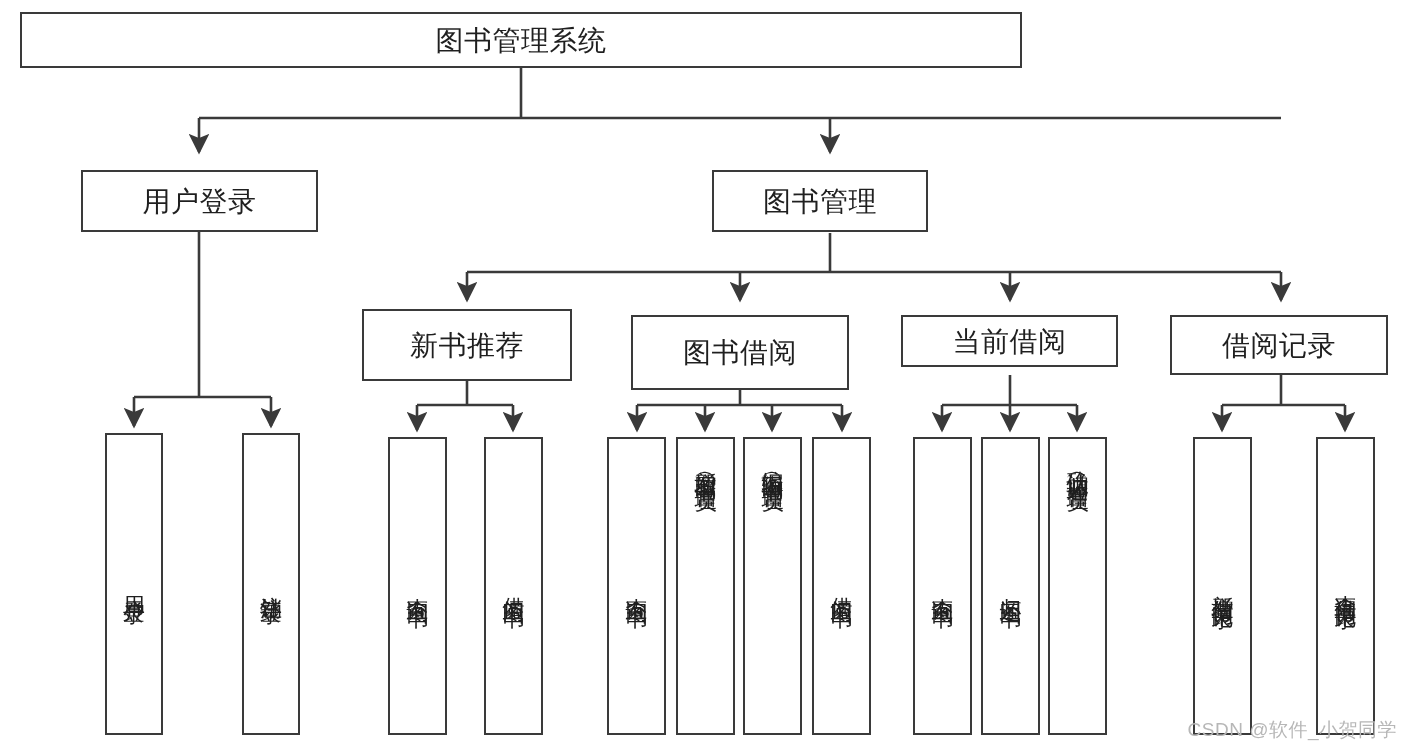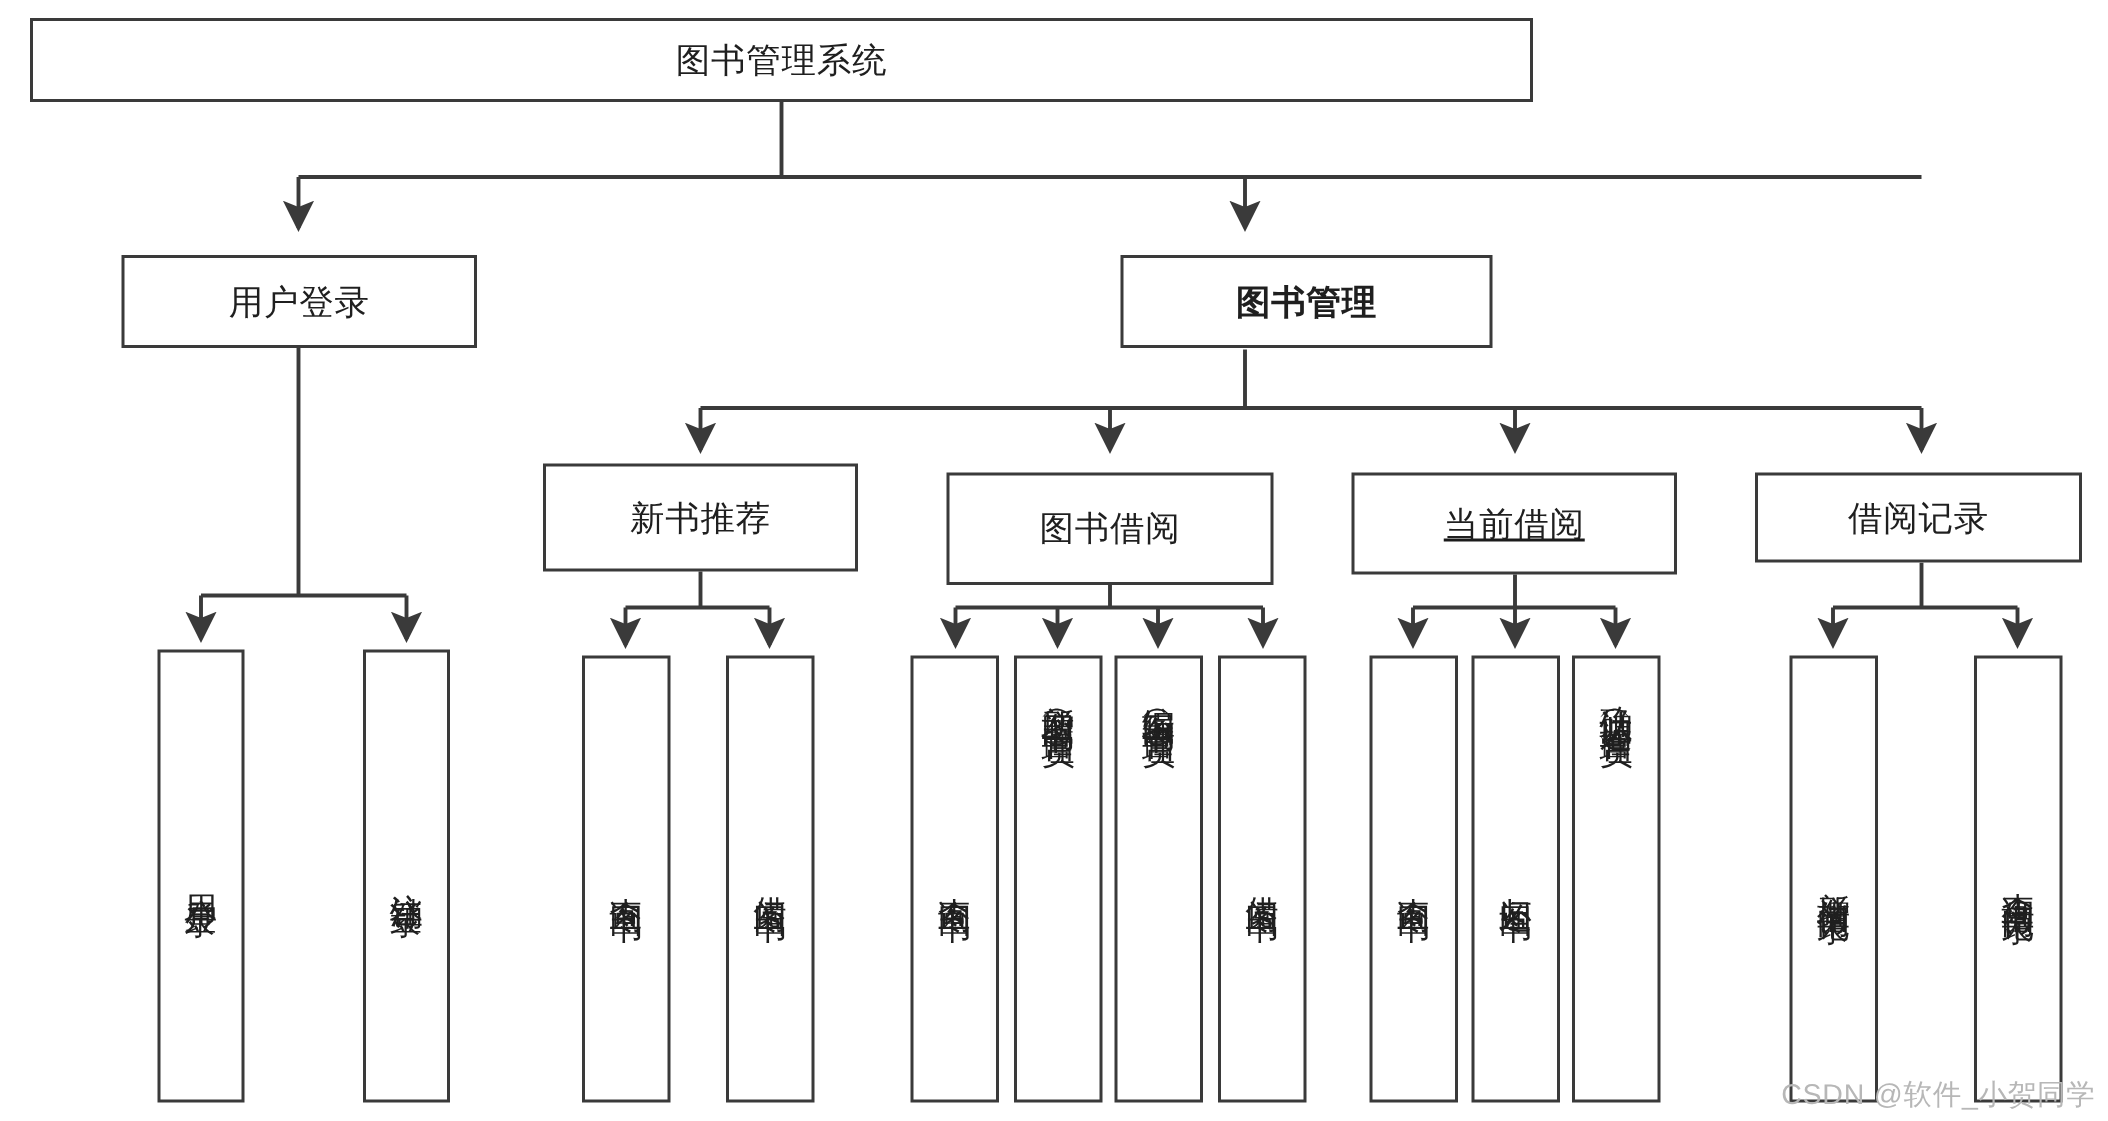--- a/index.html
+++ b/index.html
@@ -25,21 +25,21 @@
     position:absolute;
     box-sizing:border-box;
     background:#ffffff;
     border:2.5px solid #3a3a3a;
     display:flex;
     align-items:center;
     justify-content:center;
     z-index:2;
   }
   .node .label{
-    font-size:23px;
+    font-size:28px;
     line-height:1.25;
     letter-spacing:0.5px;
     color:#1f1f1f;
     white-space:nowrap;
     text-align:center;
   }
   
   .node.vert{
     align-items:flex-start;
     justify-content:center;
@@ -125,31 +125,31 @@
     </g>
   </svg>
 
   <div class="node" style="left:20px;top:12px;width:1002px;height:56px;">
     <span class="label">图书管理系统</span>
   </div>
 
   <div class="node" style="left:81px;top:170px;width:237px;height:62px;">
     <span class="label">用户登录</span>
   </div>
-  <div class="node" style="left:747px;top:170px;width:248px;height:62px;font-weight:bold;">
+  <div class="node" style="left:712px;top:170px;width:216px;height:62px;">
     <span class="label">图书管理</span>
   </div>
 
   <div class="node" style="left:362px;top:309px;width:210px;height:72px;">
     <span class="label">新书推荐</span>
   </div>
   <div class="node" style="left:631px;top:315px;width:218px;height:75px;">
     <span class="label">图书借阅</span>
   </div>
-  <div class="node" style="left:901px;top:315px;width:217px;height:68px;text-decoration:underline;">
+  <div class="node" style="left:901px;top:315px;width:217px;height:52px;">
     <span class="label">当前借阅</span>
   </div>
   <div class="node" style="left:1170px;top:315px;width:218px;height:60px;">
     <span class="label">借阅记录</span>
   </div>
 
   <div class="node vert mid" style="left:105px;top:433px;width:58px;height:302px;">
     <span class="label">用户登录</span>
   </div>
   <div class="node vert mid" style="left:242px;top:433px;width:58px;height:302px;">

